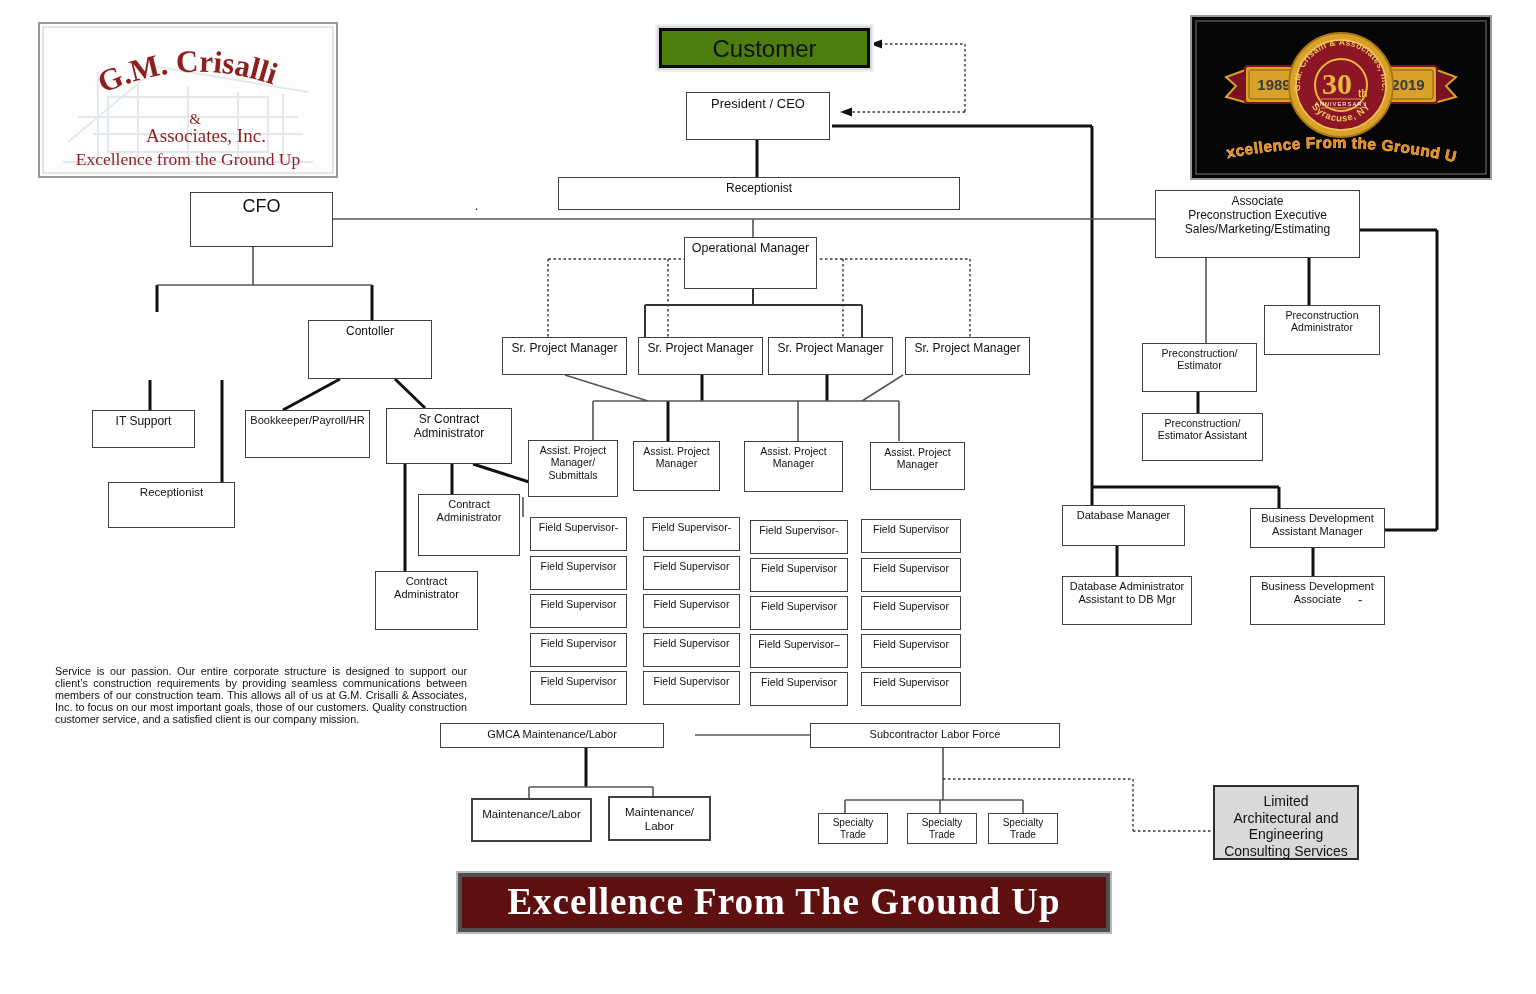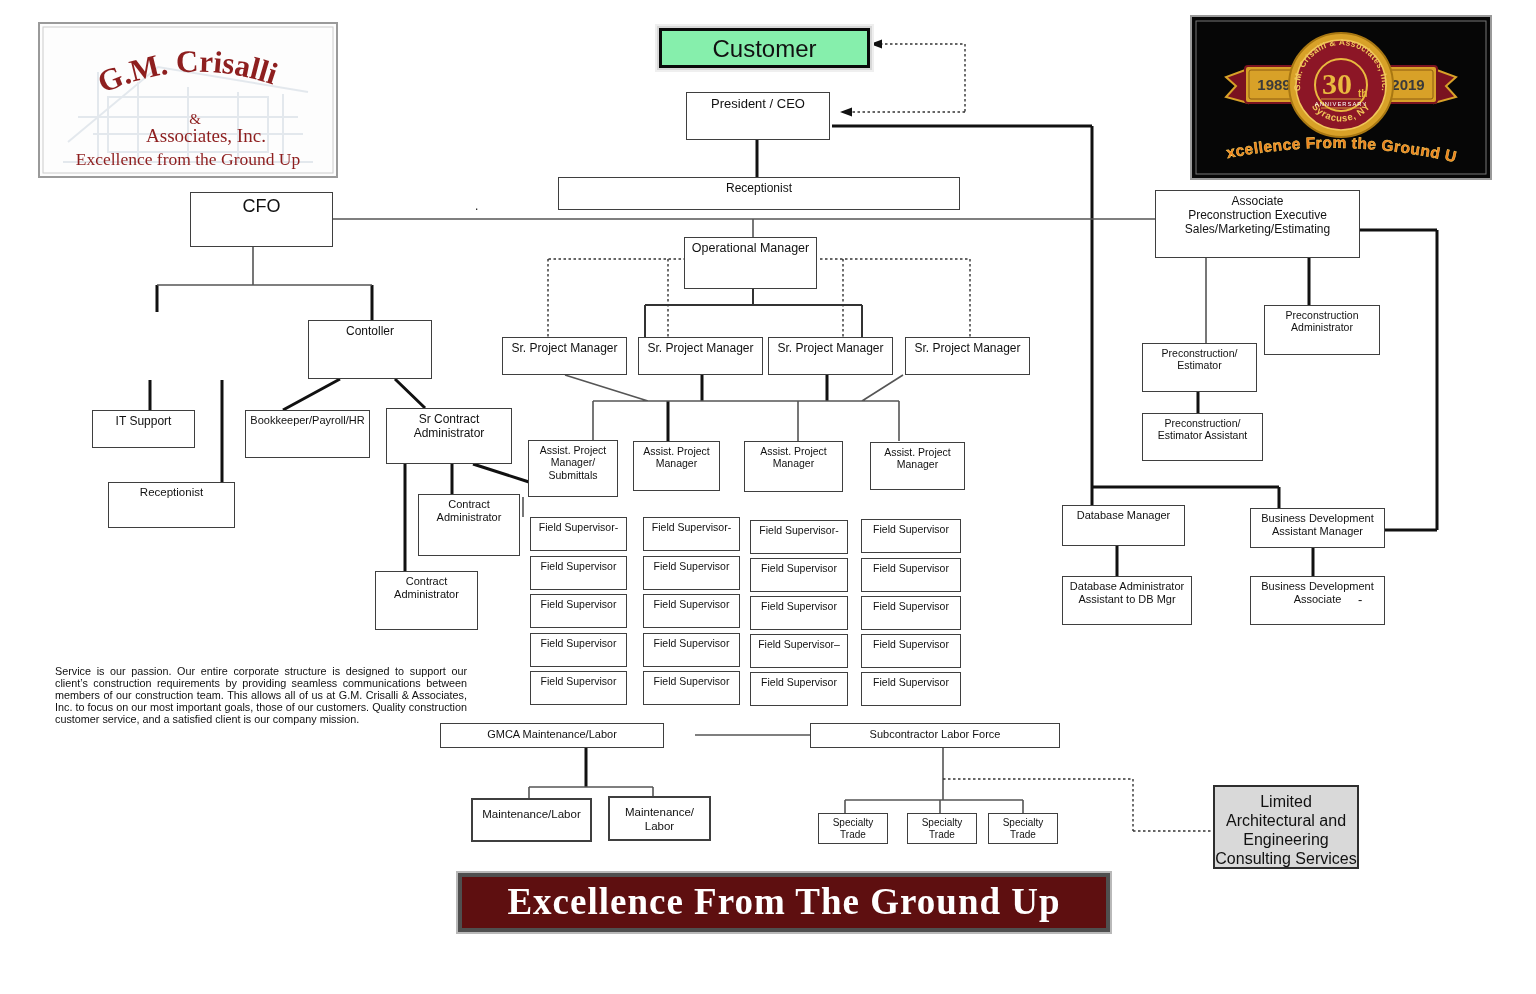--- a/index.html
+++ b/index.html
@@ -2,21 +2,21 @@
 <html><head>
 <meta charset="utf-8">
 <style>
   html,body{margin:0;padding:0;background:#fff;}
   #stage{position:relative;width:1536px;height:994px;background:#fff;overflow:hidden;
          font-family:"Liberation Sans",sans-serif;}
   .node{position:absolute;border:1.6px solid #3f3f3f;background:#fff;color:#111;
         text-align:center;white-space:pre-line;line-height:1.18;padding-top:3px;
         box-sizing:border-box;font-family:"Liberation Sans",sans-serif;}
   .lines{position:absolute;left:0;top:0;pointer-events:none;}
-  .customer{background:#86efac;border:3px solid #0a0a0a;font-size:24px;
+  .customer{background:#4d7c0f;border:3px solid #0a0a0a;font-size:24px;
             box-shadow:0 0 0 2px #d8d8d8, 0 0 0 4px #efefef;padding-top:4px;}
   .gray{background:#d9d9d9;border:2.5px solid #2e2e2e;}
   .mission{position:absolute;text-align:justify;color:#111;font-size:10.8px;line-height:1.12;}
   .banner{position:absolute;background:#5e0f10;border:4px solid #4f4f4f;
           box-shadow:0 0 0 2px #b9b9b9;color:#fff;text-align:center;
           font-family:"Liberation Serif",serif;font-weight:bold;font-size:37px;
           box-sizing:border-box;line-height:50px;letter-spacing:1px;}
   .logo{position:absolute;box-sizing:border-box;}
   .dot{position:absolute;color:#111;font-size:12px;}
 </style>
@@ -198,21 +198,21 @@
   <div class="node" style="left:440px;top:723px;width:224px;height:25px;font-size:11px;padding-top:4px">GMCA Maintenance/Labor</div>
   <div class="node" style="left:810px;top:723px;width:250px;height:25px;font-size:11px;padding-top:4px">Subcontractor Labor Force</div>
   <div class="node" style="left:471px;top:798px;width:121px;height:44px;font-size:11.5px;border-width:2px;padding-top:8px">Maintenance/Labor</div>
   <div class="node" style="left:608px;top:796px;width:103px;height:45px;font-size:11.5px;border-width:2px;padding-top:8px">Maintenance/ Labor</div>
   <div class="node" style="left:818px;top:813px;width:70px;height:31px;font-size:10px">Specialty
 Trade</div>
   <div class="node" style="left:907px;top:813px;width:70px;height:31px;font-size:10px">Specialty
 Trade</div>
   <div class="node" style="left:988px;top:813px;width:70px;height:31px;font-size:10px">Specialty
 Trade</div>
-  <div class="node gray" style="left:1213px;top:785px;width:146px;height:84px;font-size:16px;padding-top:6px">Limited
+  <div class="node gray" style="left:1213px;top:785px;width:146px;height:75px;font-size:14px;padding-top:6px">Limited
 Architectural and
 Engineering
 Consulting Services</div>
 
   <div class="mission" style="left:55px;top:665px;width:412px">Service is our passion. Our entire corporate structure is designed to support our client’s construction requirements by providing seamless communications between members of our construction team. This allows all of us at G.M. Crisalli &amp; Associates, Inc. to focus on our most important goals, those of our customers. Quality construction customer service, and a satisfied client is our company mission.</div>
 
   <div class="dot" style="left:475px;top:199px">.</div>
 
   <div class="banner" style="left:458px;top:873px;width:652px;height:59px">Excellence From The Ground Up</div>
 

